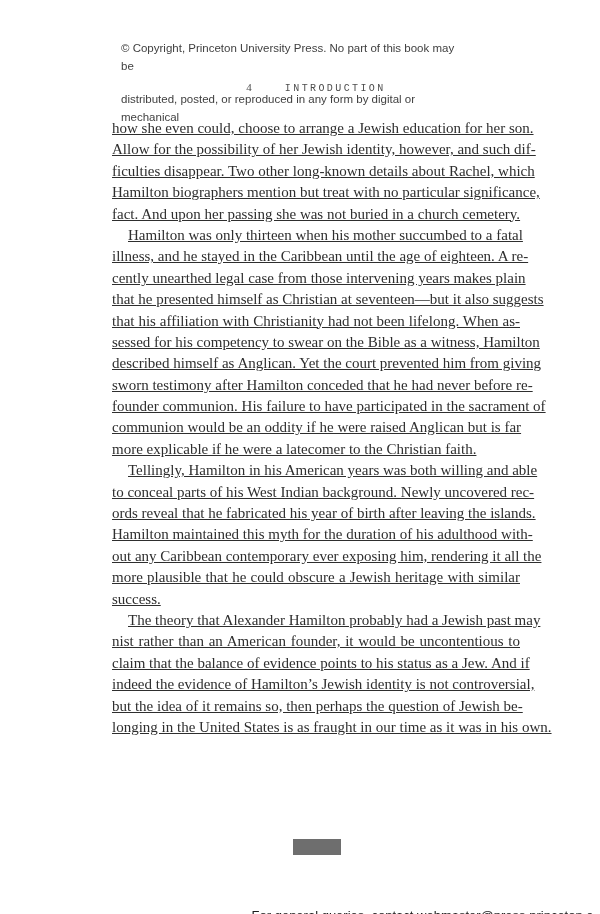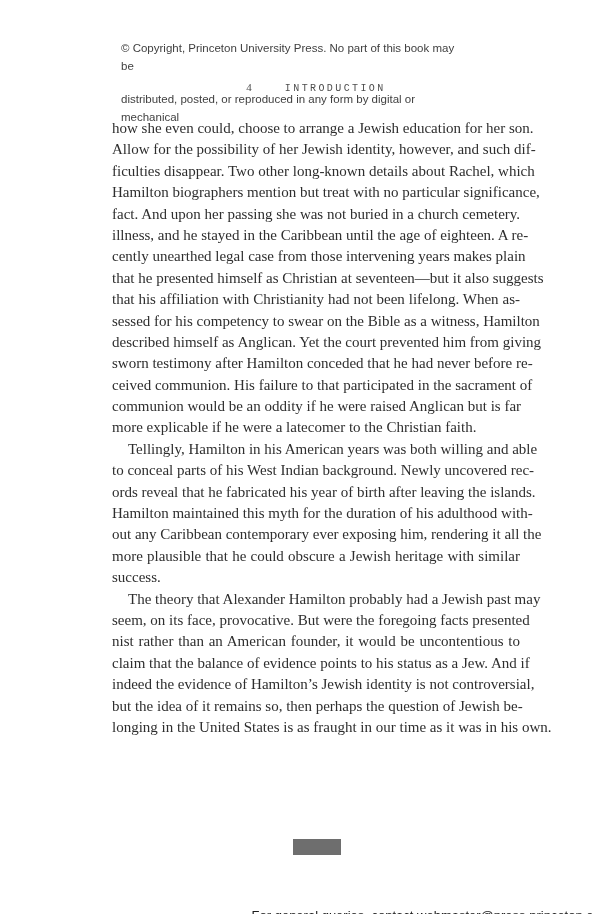--- a/index.html
+++ b/index.html
@@ -55,20 +55,21 @@
     width: 440px;
     font-size: 15px;
     color: #2e2e2e;
   }
   .body-text .line {
     height: 21.4px;
     line-height: 21.4px;
     text-align: justify;
     text-align-last: justify;
     white-space: nowrap;
+    text-decoration: underline;
   }
   .body-text .line.last {
     text-align-last: left;
   }
   .body-text .line.indent {
     text-indent: 16px;
   }
 
   
   .divider {
@@ -105,39 +106,39 @@
   <div class="running-head">
     <span class="pagenum">4</span><span class="section">INTRODUCTION</span>
   </div>
 
   <div class="body-text">
       <div class="line">how she even could, choose to arrange a Jewish education for her son.</div>
       <div class="line">Allow for the possibility of her Jewish identity, however, and such dif-</div>
       <div class="line">ficulties disappear. Two other long-known details about Rachel, which</div>
       <div class="line">Hamilton biographers mention but treat with no particular significance,</div>
       <div class="line last">fact. And upon her passing she was not buried in a church cemetery.</div>
+      <div class="line indent">Hamilton was only thirteen when his mother succumbed to a fatal</div>
       <div class="line">illness, and he stayed in the Caribbean until the age of eighteen. A re-</div>
       <div class="line">cently unearthed legal case from those intervening years makes plain</div>
       <div class="line">that he presented himself as Christian at seventeen—but it also suggests</div>
       <div class="line">that his affiliation with Christianity had not been lifelong. When as-</div>
       <div class="line">sessed for his competency to swear on the Bible as a witness, Hamilton</div>
       <div class="line">described himself as Anglican. Yet the court prevented him from giving</div>
       <div class="line">sworn testimony after Hamilton conceded that he had never before re-</div>
-      <div class="line">ceived communion. His failure to that participated in the sacrament of</div>
+      <div class="line">founder communion. His failure to have participated in the sacrament of</div>
       <div class="line">communion would be an oddity if he were raised Anglican but is far</div>
       <div class="line last">more explicable if he were a latecomer to the Christian faith.</div>
       <div class="line indent">Tellingly, Hamilton in his American years was both willing and able</div>
       <div class="line">to conceal parts of his West Indian background. Newly uncovered rec-</div>
       <div class="line">ords reveal that he fabricated his year of birth after leaving the islands.</div>
       <div class="line">Hamilton maintained this myth for the duration of his adulthood with-</div>
       <div class="line">out any Caribbean contemporary ever exposing him, rendering it all the</div>
       <div class="line">more plausible that he could obscure a Jewish heritage with similar</div>
       <div class="line last">success.</div>
       <div class="line indent">The theory that Alexander Hamilton probably had a Jewish past may</div>
-      <div class="line">seem, on its face, provocative. But were the foregoing facts presented</div>
       <div class="line">nist rather than an American founder, it would be uncontentious to</div>
       <div class="line">claim that the balance of evidence points to his status as a Jew. And if</div>
       <div class="line">indeed the evidence of Hamilton’s Jewish identity is not controversial,</div>
       <div class="line">but the idea of it remains so, then perhaps the question of Jewish be-</div>
       <div class="line last">longing in the United States is as fraught in our time as it was in his own.</div>
     </div>
 
   <div class="divider"></div>
 
   <div class="footer">For general queries, contact webmaster@press.princeton.edu</div>

